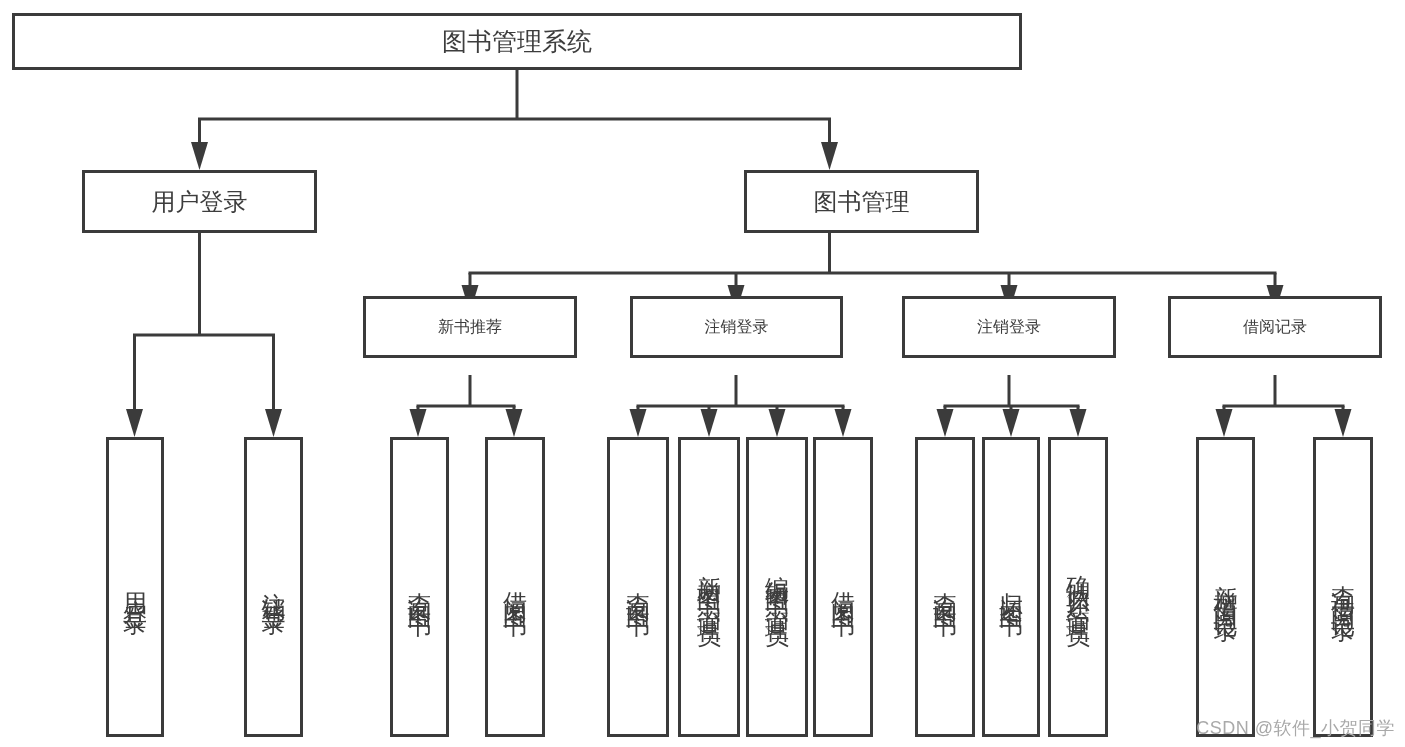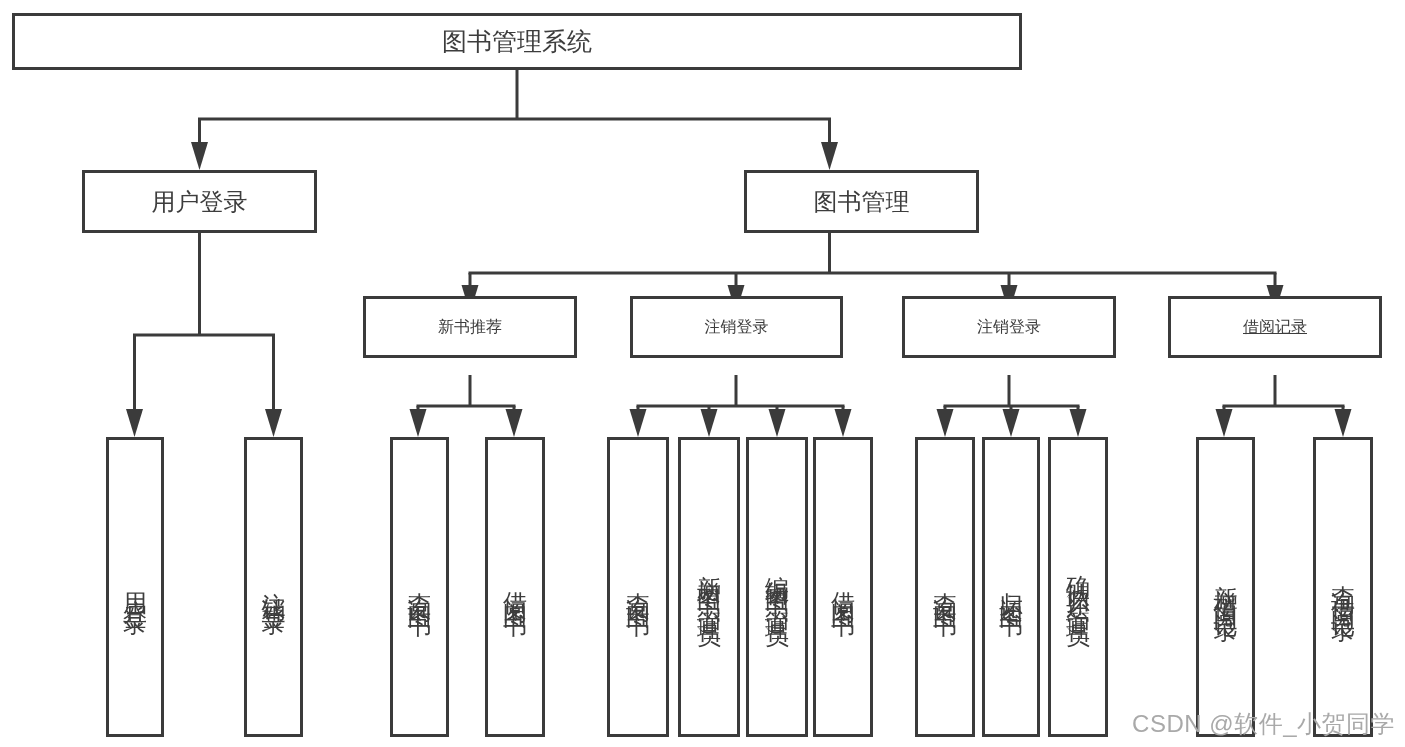--- a/index.html
+++ b/index.html
@@ -34,21 +34,21 @@
     writing-mode:vertical-rl;
     text-orientation:mixed;
     letter-spacing:7px;
     line-height:1;
     white-space:nowrap;
   }
   .hlabel{white-space:nowrap;}
   #watermark{
     position:absolute;
     right:10px;bottom:7px;
-    font-size:24px;
+    font-size:18px;
     color:var(--watermark);
     z-index:5;
     letter-spacing:0.5px;
     white-space:nowrap;
   }
 </style>
 </head>
 <body>
 
 <div id="stage">
@@ -121,21 +121,21 @@
 
   <div class="node lv3" style="left:363px;width:214px;">
     <span class="hlabel">新书推荐</span>
   </div>
   <div class="node lv3" style="left:630px;width:213px;">
     <span class="hlabel">注销登录</span>
   </div>
   <div class="node lv3" style="left:902px;width:214px;">
     <span class="hlabel">注销登录</span>
   </div>
-  <div class="node lv3" style="left:1168px;width:214px;text-decoration:underline;">
+  <div class="node lv3" style="left:1168px;width:214px;">
     <span class="hlabel">借阅记录</span>
   </div>
 
   <div class="node leaf" style="left:106px;width:58px;">
     <span class="vtext">用户登录</span>
   </div>
   <div class="node leaf" style="left:244px;width:59px;">
     <span class="vtext">注销登录</span>
   </div>
 

